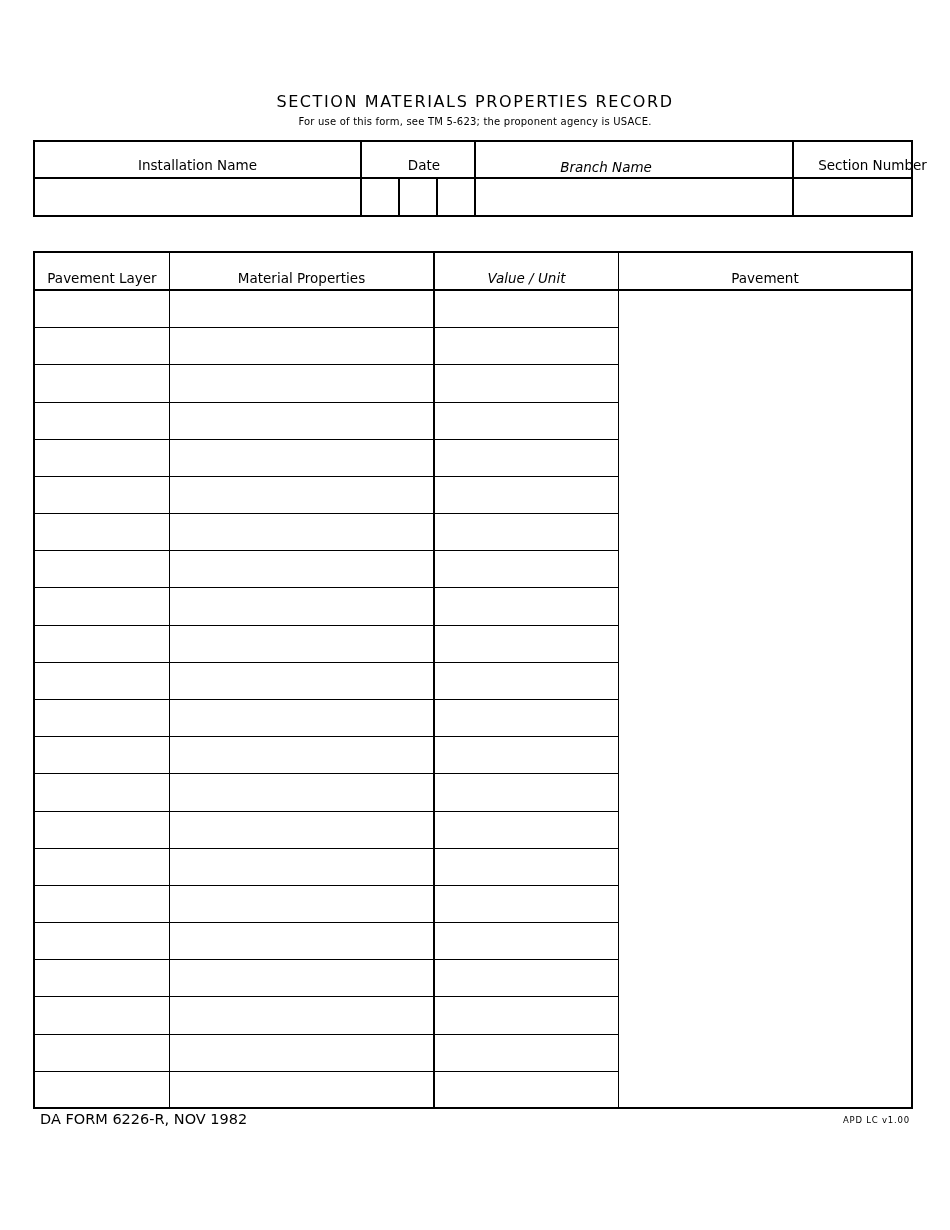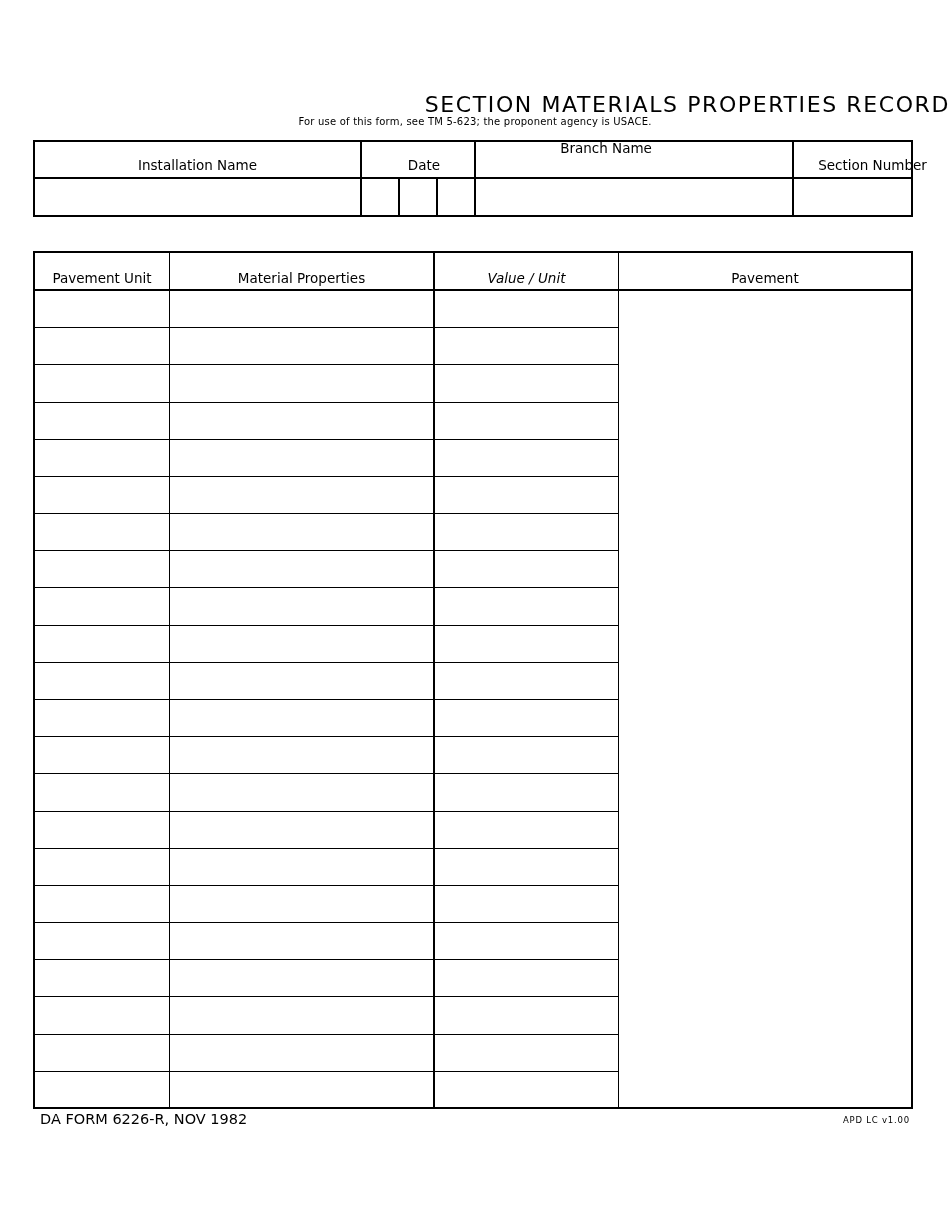--- a/index.html
+++ b/index.html
@@ -1,17 +1,17 @@
 <!DOCTYPE html>
 <html><head>
   <meta charset="utf-8">
   <style>
     html, body { margin: 0; padding: 0; background: #ffffff; }
     body { width: 950px; height: 1230px; position: relative; font-family: "DejaVu Sans", sans-serif; color: #000; }
-    .title { position: absolute; left: 0; width: 950px; top: 92px; text-align: right; font-size: 22px; letter-spacing: 1.6px; }
+    .title { position: absolute; left: 0; width: 950px; top: 92px; text-align: center; font-size: 16px; letter-spacing: 1.6px; }
     .subtitle { position: absolute; left: 0; width: 950px; top: 116px; text-align: center; font-size: 10px; letter-spacing: 0.2px; }
     .abs { position: absolute; box-sizing: border-box; }
     .hdr { font-size: 13.5px; text-align: center; }
     .hline { position: absolute; background: #000; }
     .vline { position: absolute; background: #000; }
     .cell { position: absolute; }
     .footer-left { position: absolute; left: 40px; top: 1111px; font-size: 14.5px; }
     .footer-right { position: absolute; right: 40px; top: 1115px; font-size: 8.5px; letter-spacing: 0.8px; }
   </style>
 </head>
@@ -27,39 +27,39 @@
   <div class="hline" style="left:33px;top:177px;width:880px;height:2px;"></div>
 
   <div class="vline" style="left:360px;top:140px;width:2px;height:77px;"></div>
   <div class="vline" style="left:398px;top:178px;width:2px;height:39px;"></div>
   <div class="vline" style="left:436px;top:178px;width:2px;height:39px;"></div>
   <div class="vline" style="left:474px;top:140px;width:2px;height:77px;"></div>
   <div class="vline" style="left:792px;top:140px;width:2px;height:77px;"></div>
 
   <div class="cell hdr" style="left:35px;top:157px;width:325px;">Installation Name</div>
   <div class="cell hdr" style="left:362px;top:157px;width:124px;">Date</div>
-  <div class="cell hdr" style="left:476px;top:140px;width:260px;">Branch Name</div>
+  <div class="cell hdr" style="left:476px;top:159px;width:260px;font-style:italic;">Branch Name</div>
   <div class="cell hdr" style="left:794px;top:157px;width:117px;padding-left:20px;">Section Number</div>
 
   <div class="cell" style="left:36px;top:180px;width:323px;height:35px;"></div>
   <div class="cell" style="left:363px;top:180px;width:34px;height:35px;"></div>
   <div class="cell" style="left:401px;top:180px;width:34px;height:35px;"></div>
   <div class="cell" style="left:439px;top:180px;width:34px;height:35px;"></div>
   <div class="cell" style="left:477px;top:180px;width:314px;height:35px;"></div>
   <div class="cell" style="left:795px;top:180px;width:115px;height:35px;"></div>
 </div>
 
 <div>
   <div class="abs" style="left:33px;top:251px;width:880px;height:858px;border:2px solid #000;"></div>
   <div class="hline" style="left:33px;top:289px;width:880px;height:2px;"></div>
   <div class="vline" style="left:169px;top:251px;width:1px;height:858px;"></div>
   <div class="vline" style="left:433px;top:251px;width:2px;height:858px;"></div>
   <div class="vline" style="left:618px;top:251px;width:1px;height:858px;"></div>
 
-  <div class="cell hdr" style="left:35px;top:270px;width:134px;">Pavement Unit</div>
+  <div class="cell hdr" style="left:35px;top:270px;width:134px;">Pavement Layer</div>
   <div class="cell hdr" style="left:170px;top:270px;width:263px;">Material Properties</div>
   <div class="cell hdr" style="left:435px;top:270px;width:183px;font-style:italic;">Value / Unit</div>
   <div class="cell hdr" style="left:619px;top:270px;width:292px;">Pavement</div>
 
   <div id="rows">
       <div>
         <div class="cell" style="left: 35px; top: 292px; width: 133px; height: 34px; font-size: 12px; line-height: 34px; padding-left: 3px; box-sizing: border-box;"></div>
         <div class="cell" style="left: 171px; top: 292px; width: 261px; height: 34px; font-size: 12px; line-height: 34px; padding-left: 3px; box-sizing: border-box;"></div>
         <div class="cell" style="left: 436px; top: 292px; width: 181px; height: 34px; font-size: 12px; line-height: 34px; padding-left: 3px; box-sizing: border-box;"></div>
       </div>

